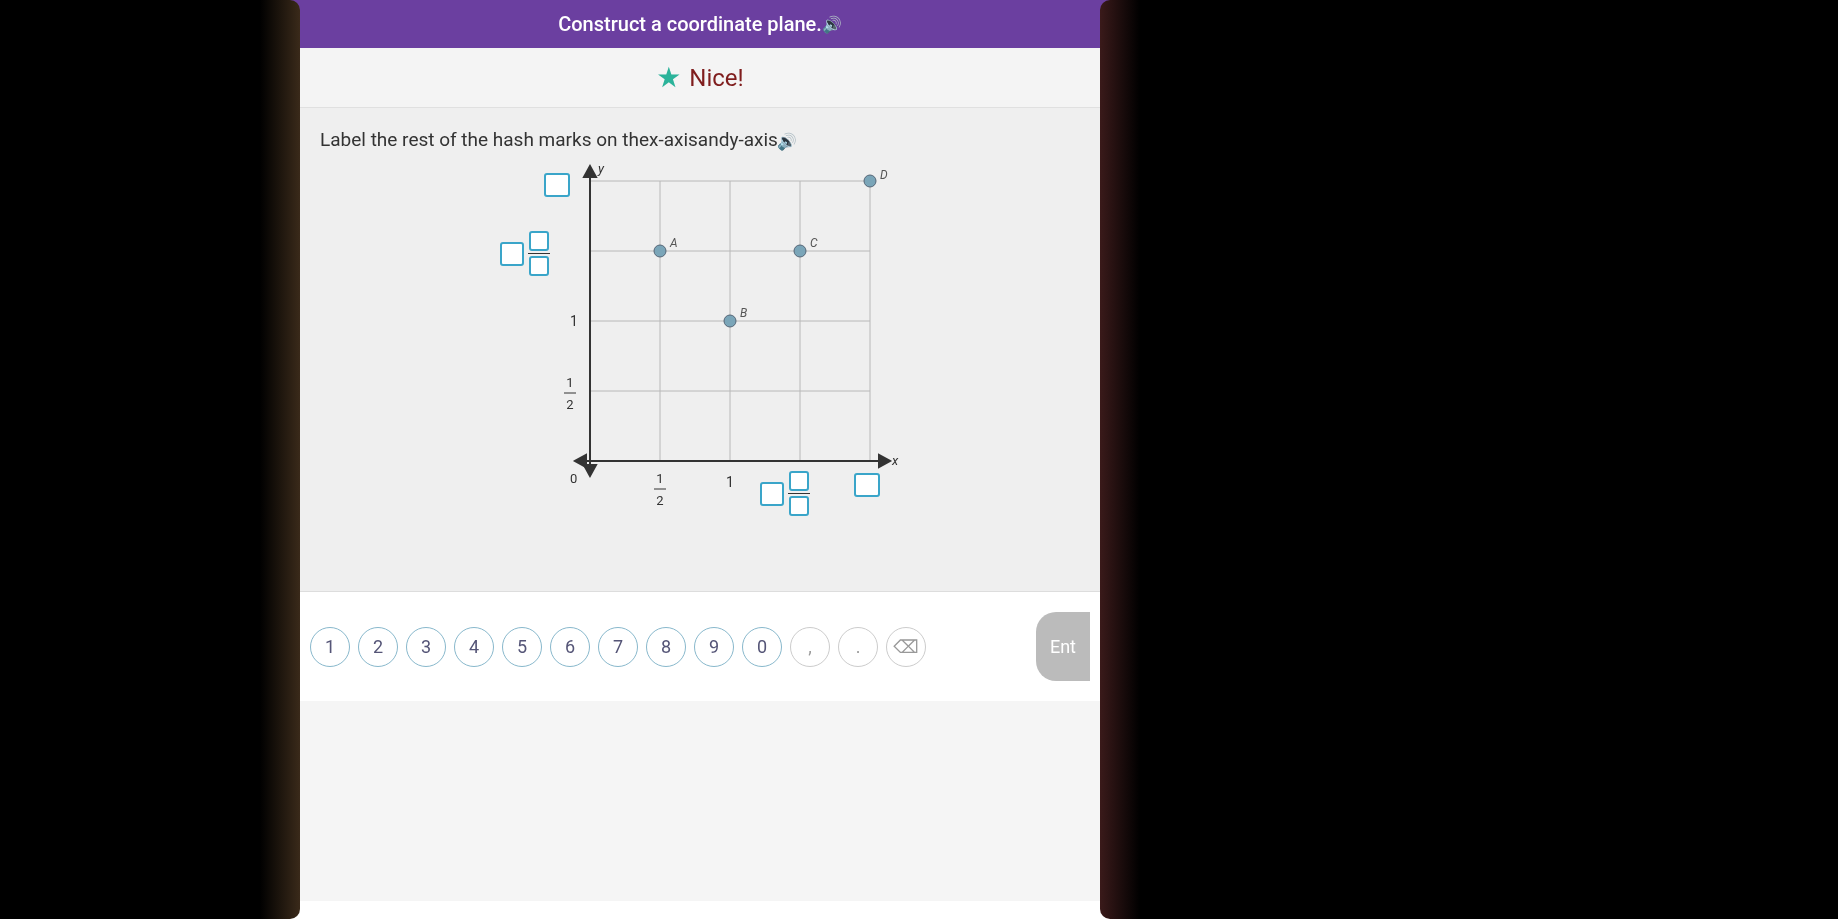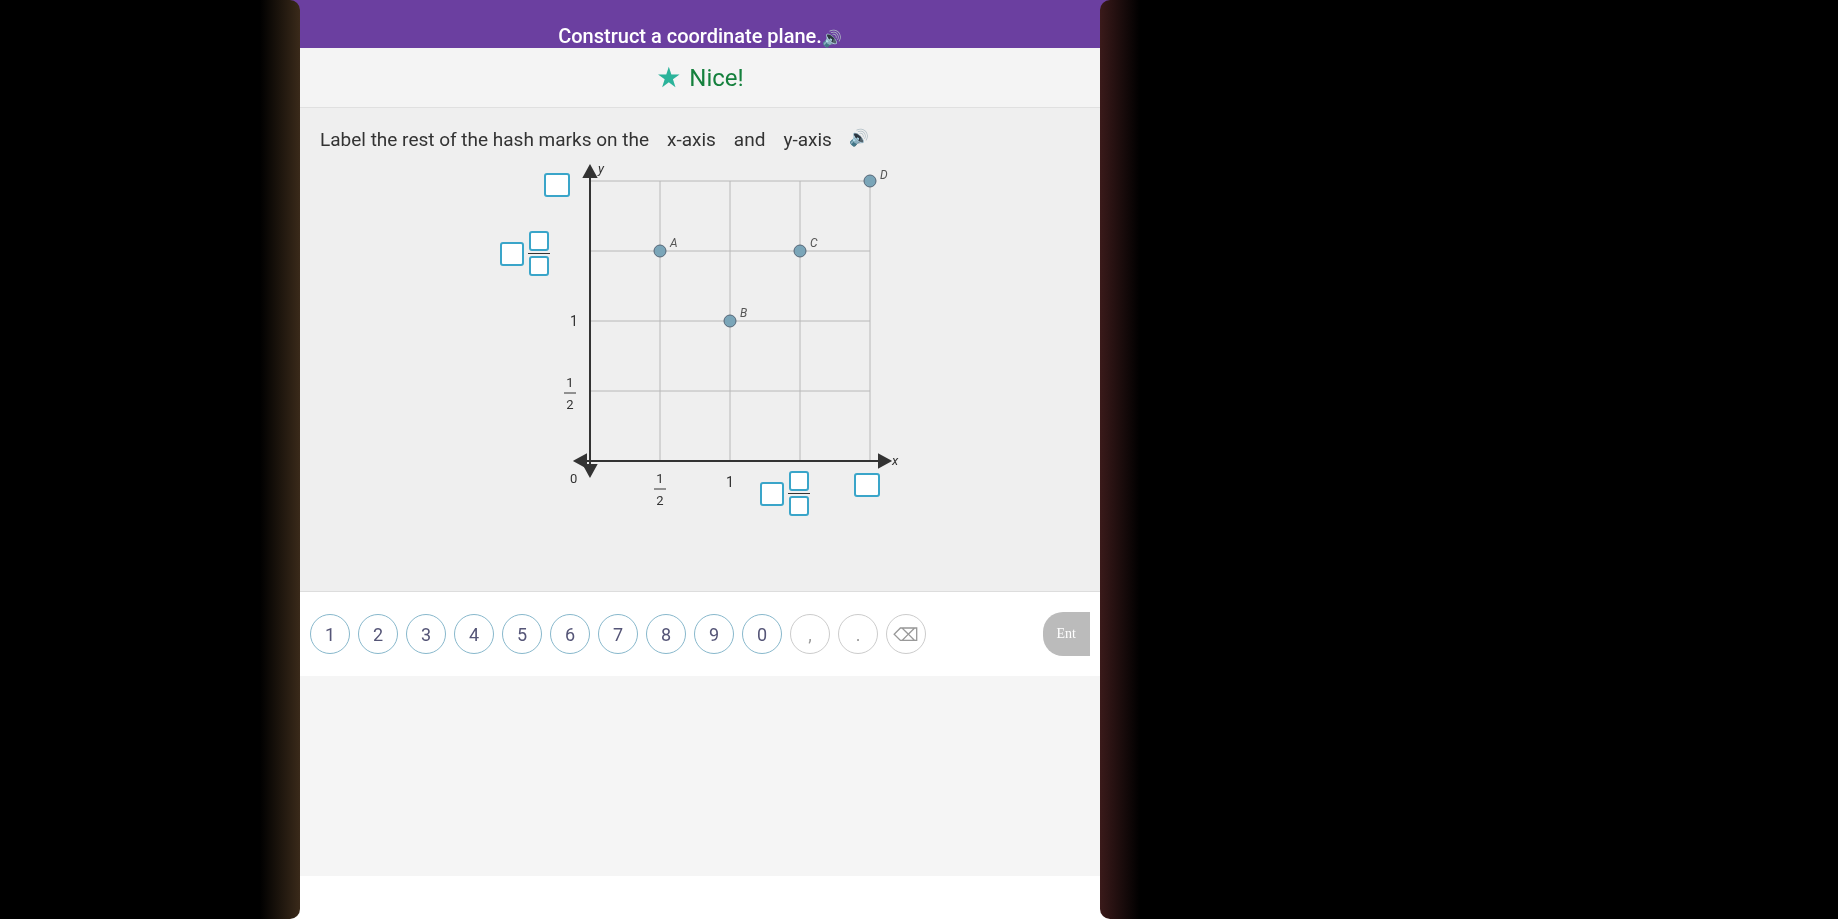--- a/index.html
+++ b/index.html
@@ -17,53 +17,53 @@
     top: 0;
     width: 840px;
     height: 919px;
     background: #fff;
   }
   .header-bar {
     background: #6b3fa0;
     color: #fff;
     height: 48px;
     display: flex;
-    align-items: flex-end;
+    align-items: center;
     justify-content: center;
     font-size: 20px;
     font-weight: 500;
     gap: 0;
   }
   .status-row {
     height: 60px;
     display: flex;
     align-items: center;
     justify-content: center;
     gap: 8px;
     border-bottom: 1px solid #e0e0e0;
     background:#f4f4f4;
   }
   .star {
     color: #2bb39a;
     font-size: 28px;
   }
   .status-text {
-    color: #15803d;
+    color: #7f1d1d;
     font-size: 24px;
   }
   .content {
     padding: 20px 40px 10px 40px;
     background:#efefef;
   }
   .instruction {
     font-size: 19px;
     color: #333;
     display: flex;
-    align-items: flex-start;
-    gap: 18px;
+    align-items: flex-end;
+    gap: 0;
     flex-wrap: wrap;
   }
   .italic { }
   .speaker-icon {
     font-size: 16px;
     color: #555;
   }
   .graph-area {
     position: relative;
     width: 100%;
@@ -103,24 +103,23 @@
     display: flex;
     align-items: center;
     justify-content: center;
     cursor: pointer;
   }
   .key.grey { border-color:#ccc; color:#999;}
   .enter-btn {
     background: #bbb;
     color: #fff;
     border-radius: 20px 0 0 20px;
-    padding: 14px 14px;
-    font-size: 14px;
+    padding: 24px 14px;
+    font-size: 18px;
     margin-left: auto;
-    font-family: Liberation Serif, serif;
   }
   .below-pad{height:200px;background:#f5f5f5;}
   .vignette-left {
     position:absolute; left:260px; top:0; width:40px; height:919px;
     background:linear-gradient(90deg,#000,#3a2a1a);
     border-radius: 0 10px 10px 0;
   }
   .vignette-right {
     position:absolute; left:1100px; top:0; width:40px; height:919px;
     background:linear-gradient(90deg,#3a1a1a,#000);

